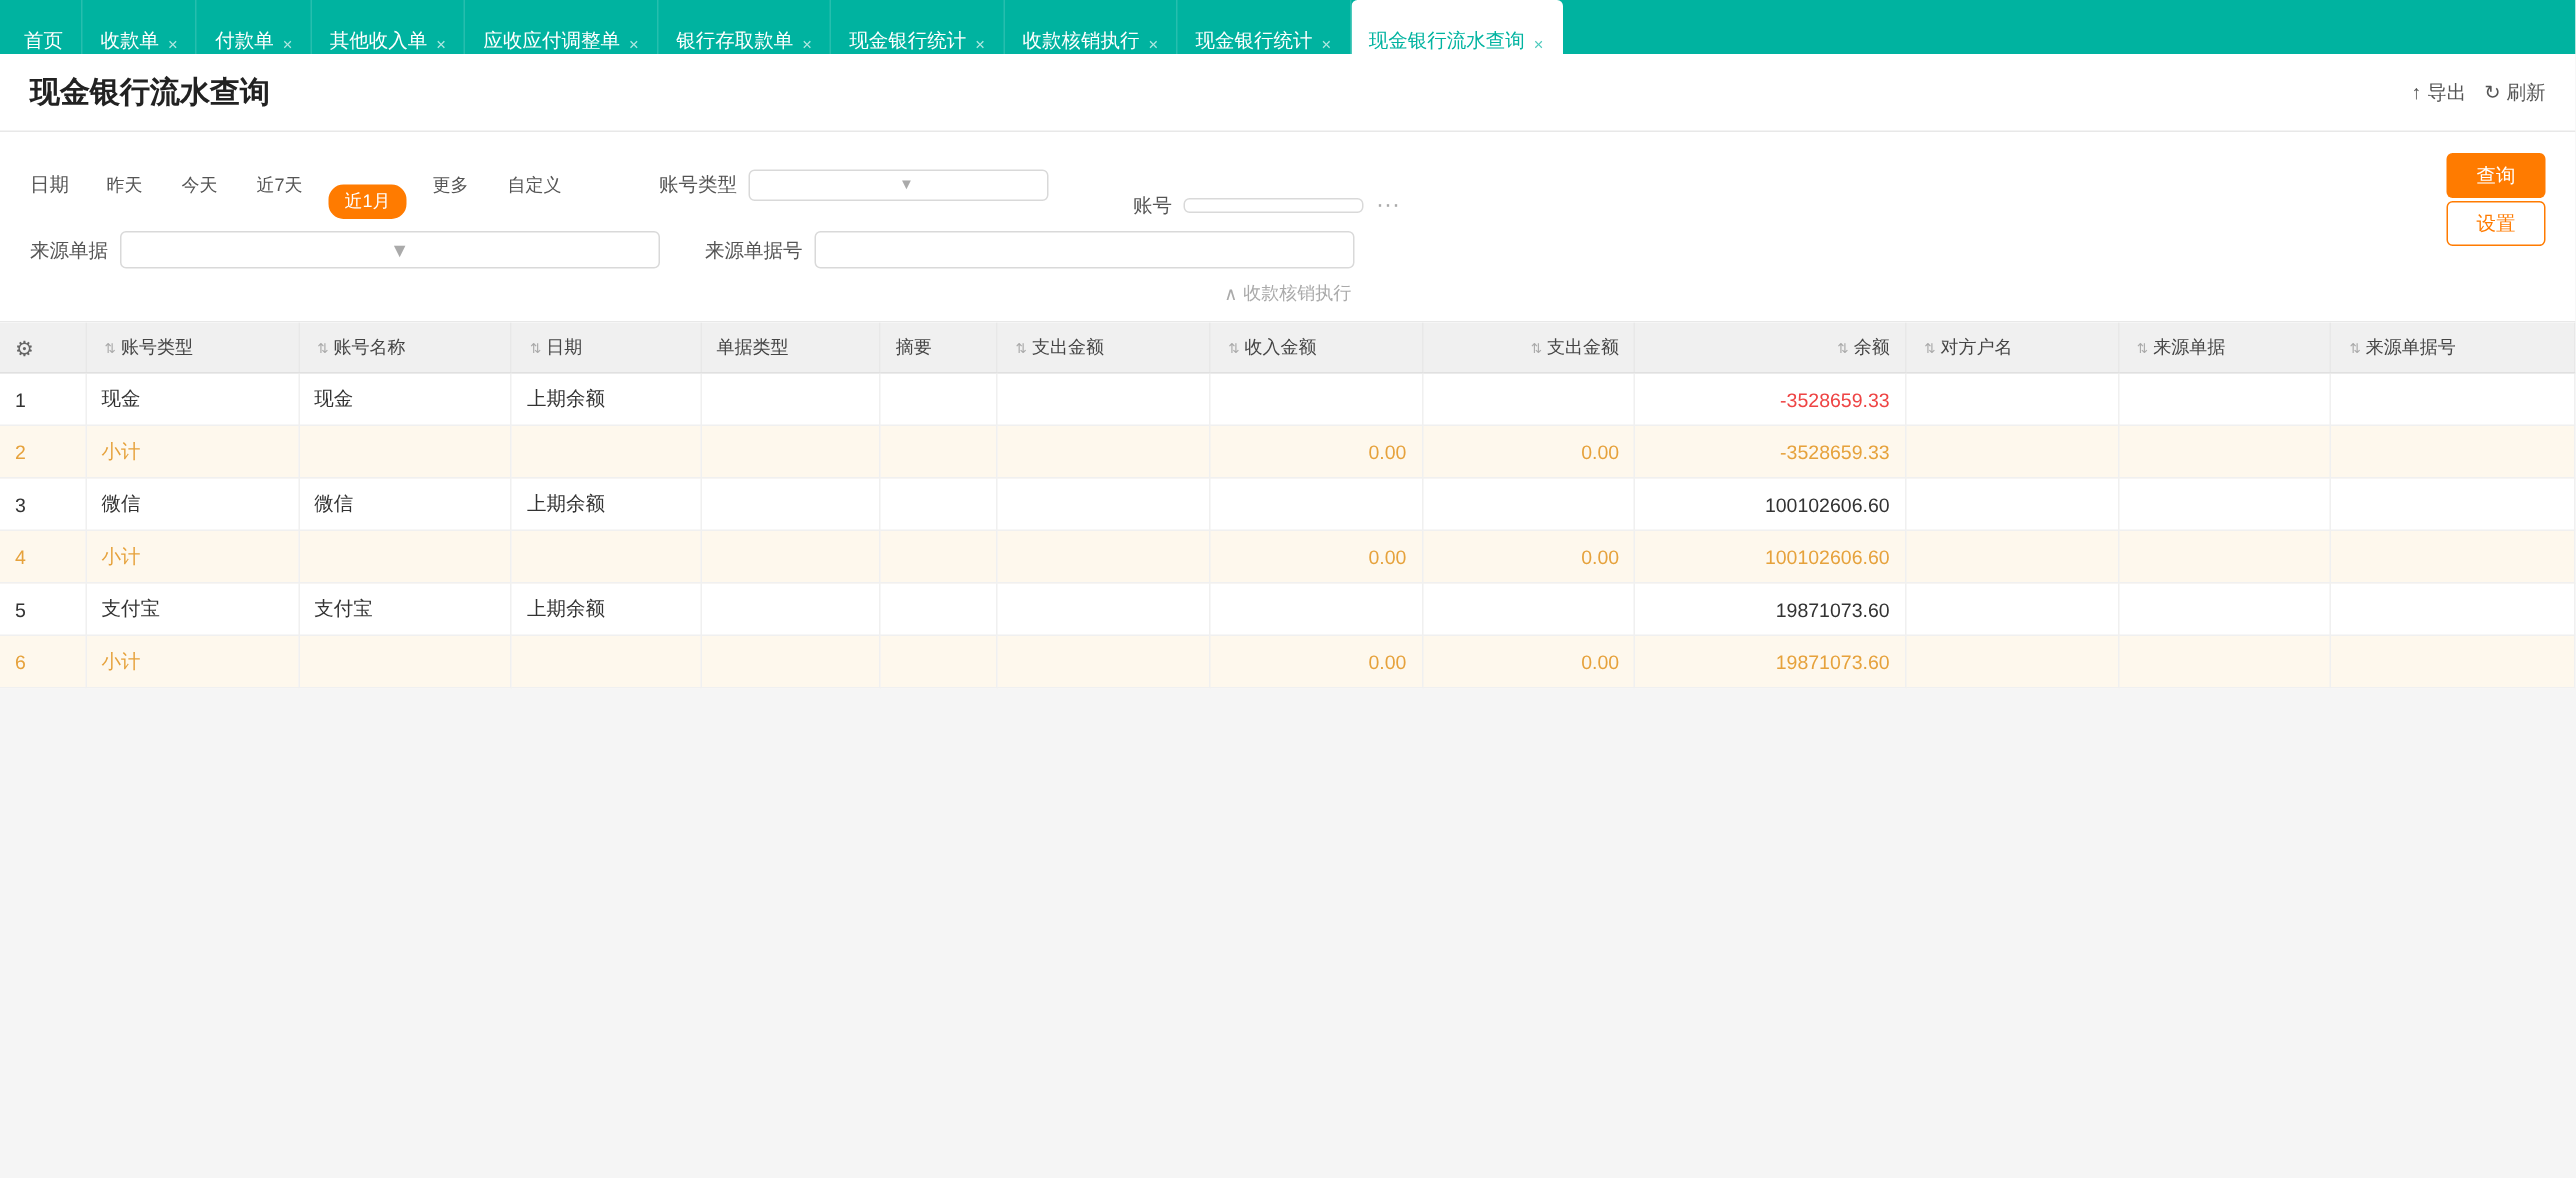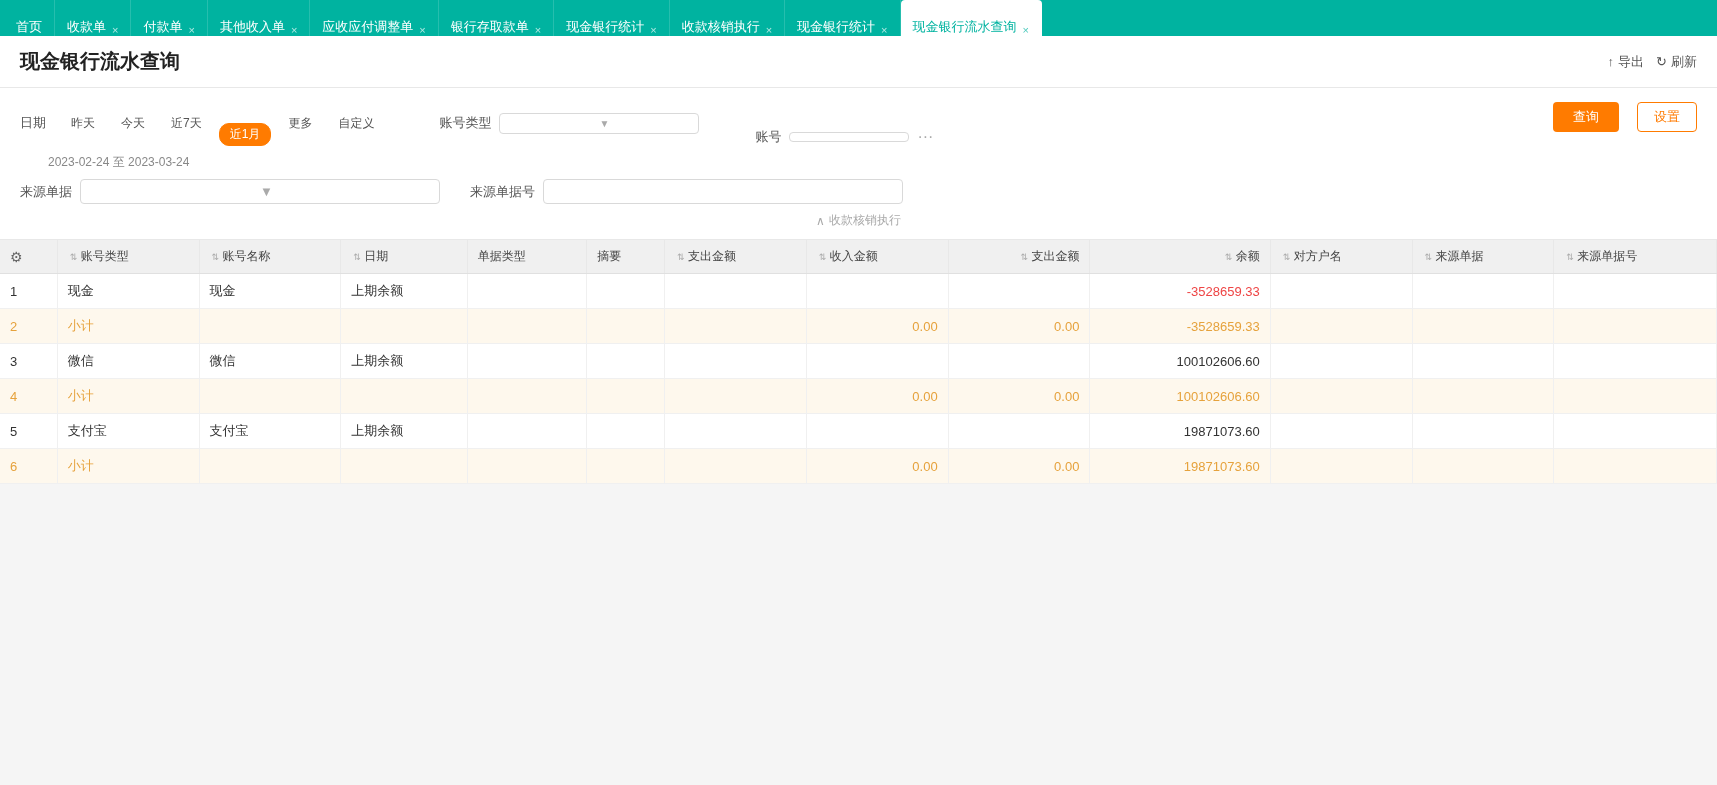--- a/index.html
+++ b/index.html
@@ -262,21 +262,22 @@
       border: 1px solid #d9d9d9;
       border-radius: 4px;
       padding: 4px 8px;
       min-width: 360px;
       background: #fff;
       color: #aaa;
       font-size: 13px;
     }
     .right-btn-col {
       display: flex;
-      gap: 18px;
+      flex-direction: column;
+      gap: 2px;
       justify-content: flex-start;
     }
   </style>
 </head>
 <body>
 
 <nav class="top-nav">
   <div class="nav-item home">
     <span>首页</span>
   </div>
@@ -356,23 +357,20 @@
         </div>
 
         <div style="margin-left: 40px; display:flex; align-items:center; gap:8px;margin-top:27px;">
           <span class="filter-label">账号</span>
           <div class="filter-input-wrap" style="min-width:120px;">
           </div>
           <span class="filter-dots">···</span>
         </div>
       </div>
 
-      <div style="margin-bottom:8px; margin-left: 28px;">
-        <span class="date-range">2023-02-24 至 2023-03-24</span>
-      </div>
 
       <div class="filter-row-2">
         <div class="filter-group">
           <span class="filter-label">来源单据</span>
           <div class="filter-select-wide">
             <span></span>
             <span class="arrow">▼</span>
           </div>
         </div>
         <div class="filter-group2">

